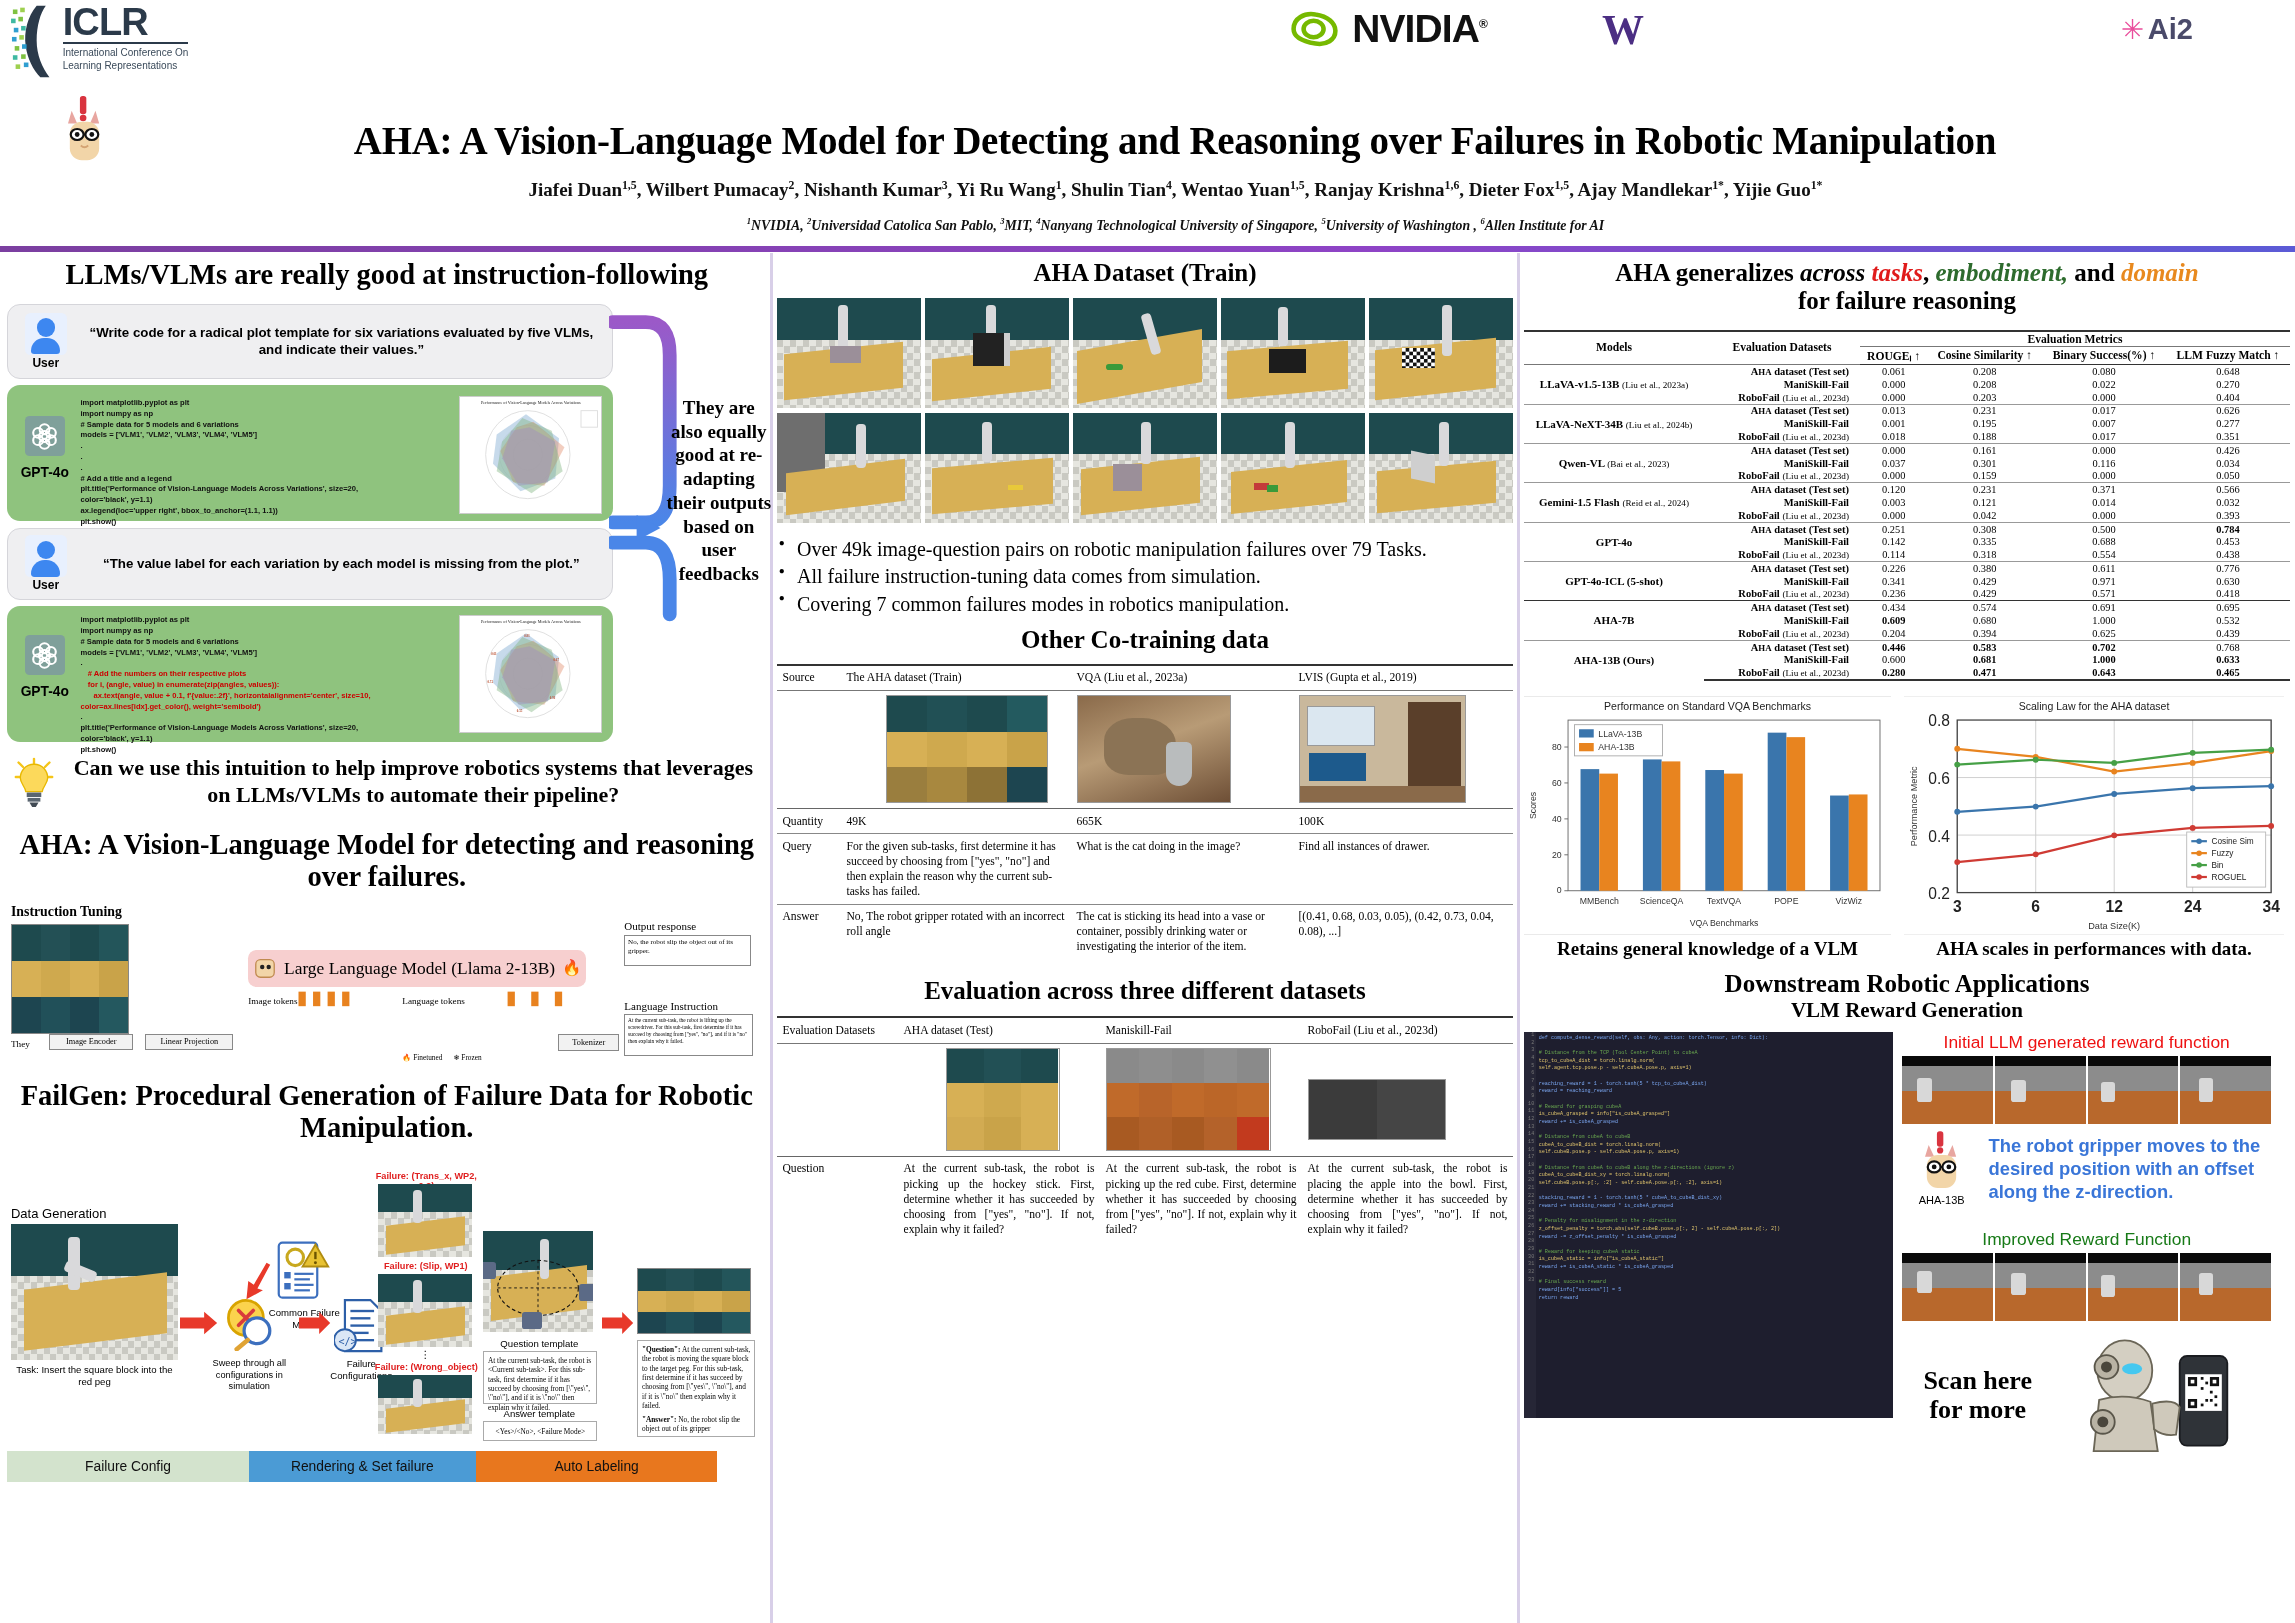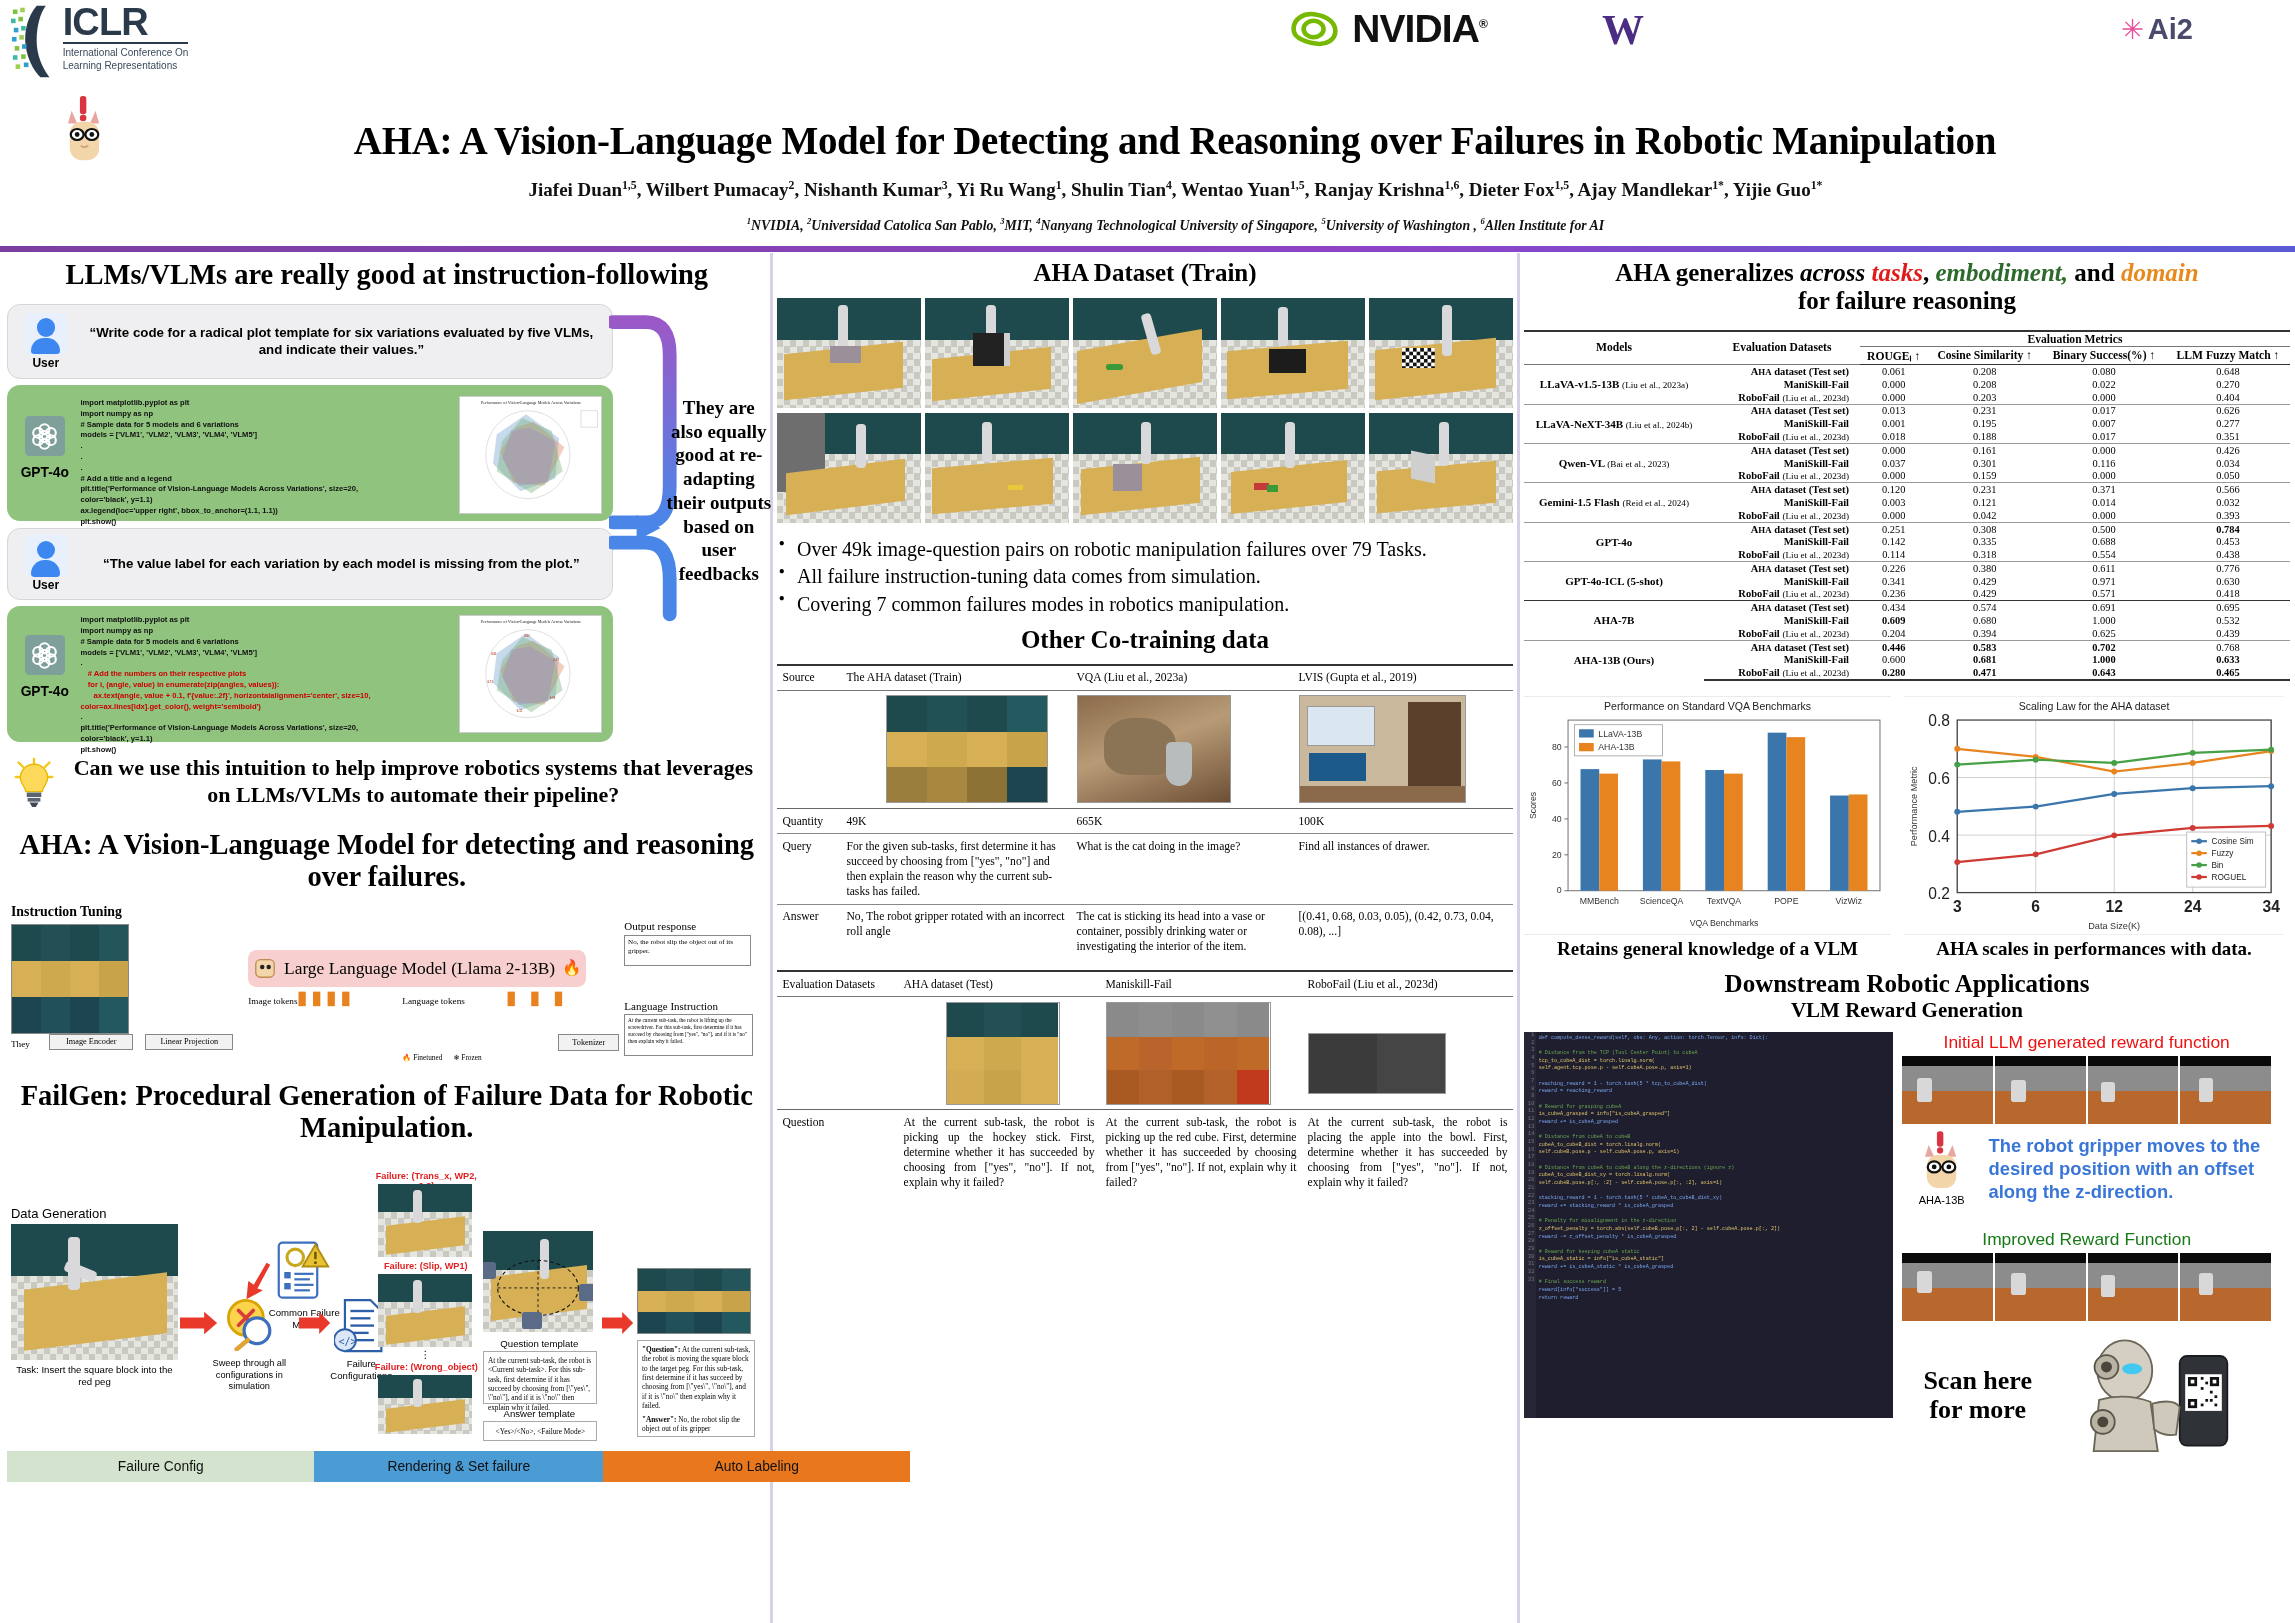--- a/index.html
+++ b/index.html
@@ -583,21 +583,21 @@
           <div style="background:#215059"></div>
           <div style="background:#1d4550"></div>
           <div style="background:#24585f"></div>
       </div>
       <div class="qa-card" style="position:absolute; left:630px; top:182px; width:118px; height:97px;">
         <div><b>"Question":</b> <span>At the current sub-task, the robot is moving the square block to the target peg. For this sub-task, first determine if it has succeed by choosing from [\"yes\", \"no\"], and if it is \"no\" then explain why it failed.</span></div>
         <div style="margin-top:4.6px;"><b>"Answer":</b> <span>No, the robot slip the object out of its gripper</span></div>
       </div>
     </div>
 
-    <div class="pipe-bar" style="margin-top:9.2px; width:903px;">
+    <div class="pipe-bar" style="margin-top:9.2px; width:710px;">
       <div class="pipe-seg pipe1">Failure Config</div>
       <div class="pipe-seg pipe2">Rendering &amp; Set failure</div>
       <div class="pipe-seg pipe3">Auto Labeling</div>
     </div>
   </div>
 
   <div class="col" id="colC">
 
     <div class="sec-head h-md">AHA Dataset (Train)</div>
 
@@ -729,20 +729,21 @@
       </tr>
       <tr class="rule-thin">
         <td>Answer</td>
         <td>No, The robot gripper rotated with an incorrect roll angle</td>
         <td>The cat is sticking its head into a vase or container, possibly drinking water or investigating the interior of the item.</td>
         <td>[(0.41, 0.68, 0.03, 0.05), (0.42, 0.73, 0.04, 0.08), ...]</td>
       </tr>
     </tbody>
       </table>
 
+    <div class="sec-head h-md" style="margin-top:18.4px;">Evaluation across three different datasets</div>
 
     <table class="tbl cot-tbl" style="margin-top:11px;">
       <tbody>
           <tr class="rule-top">
         <td style="width:121px; border-bottom:0.9px solid #777;">Evaluation Datasets</td>
         <td style="width:202px; border-bottom:0.9px solid #777;">AHA dataset (Test)</td>
         <td style="width:202px; border-bottom:0.9px solid #777;">Maniskill-Fail</td>
         <td style="border-bottom:0.9px solid #777;">RoboFail  (Liu et al., 2023d)</td>
       </tr>
       <tr>

